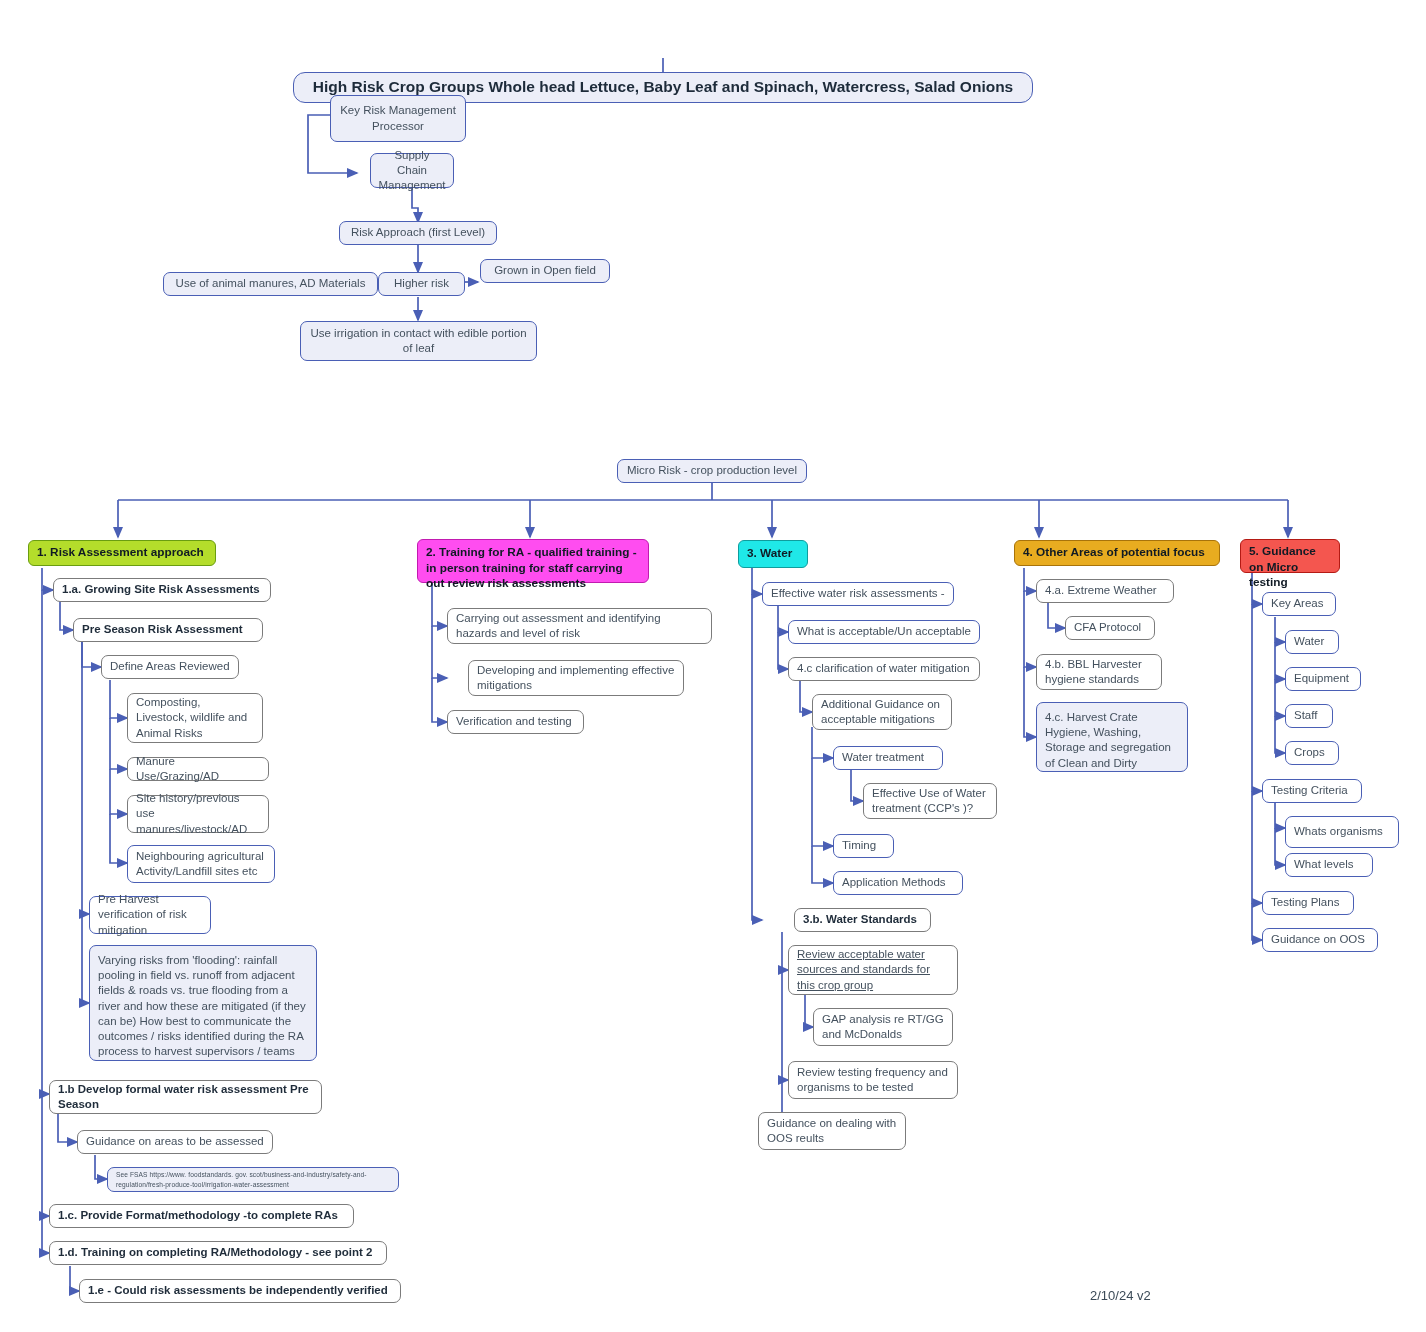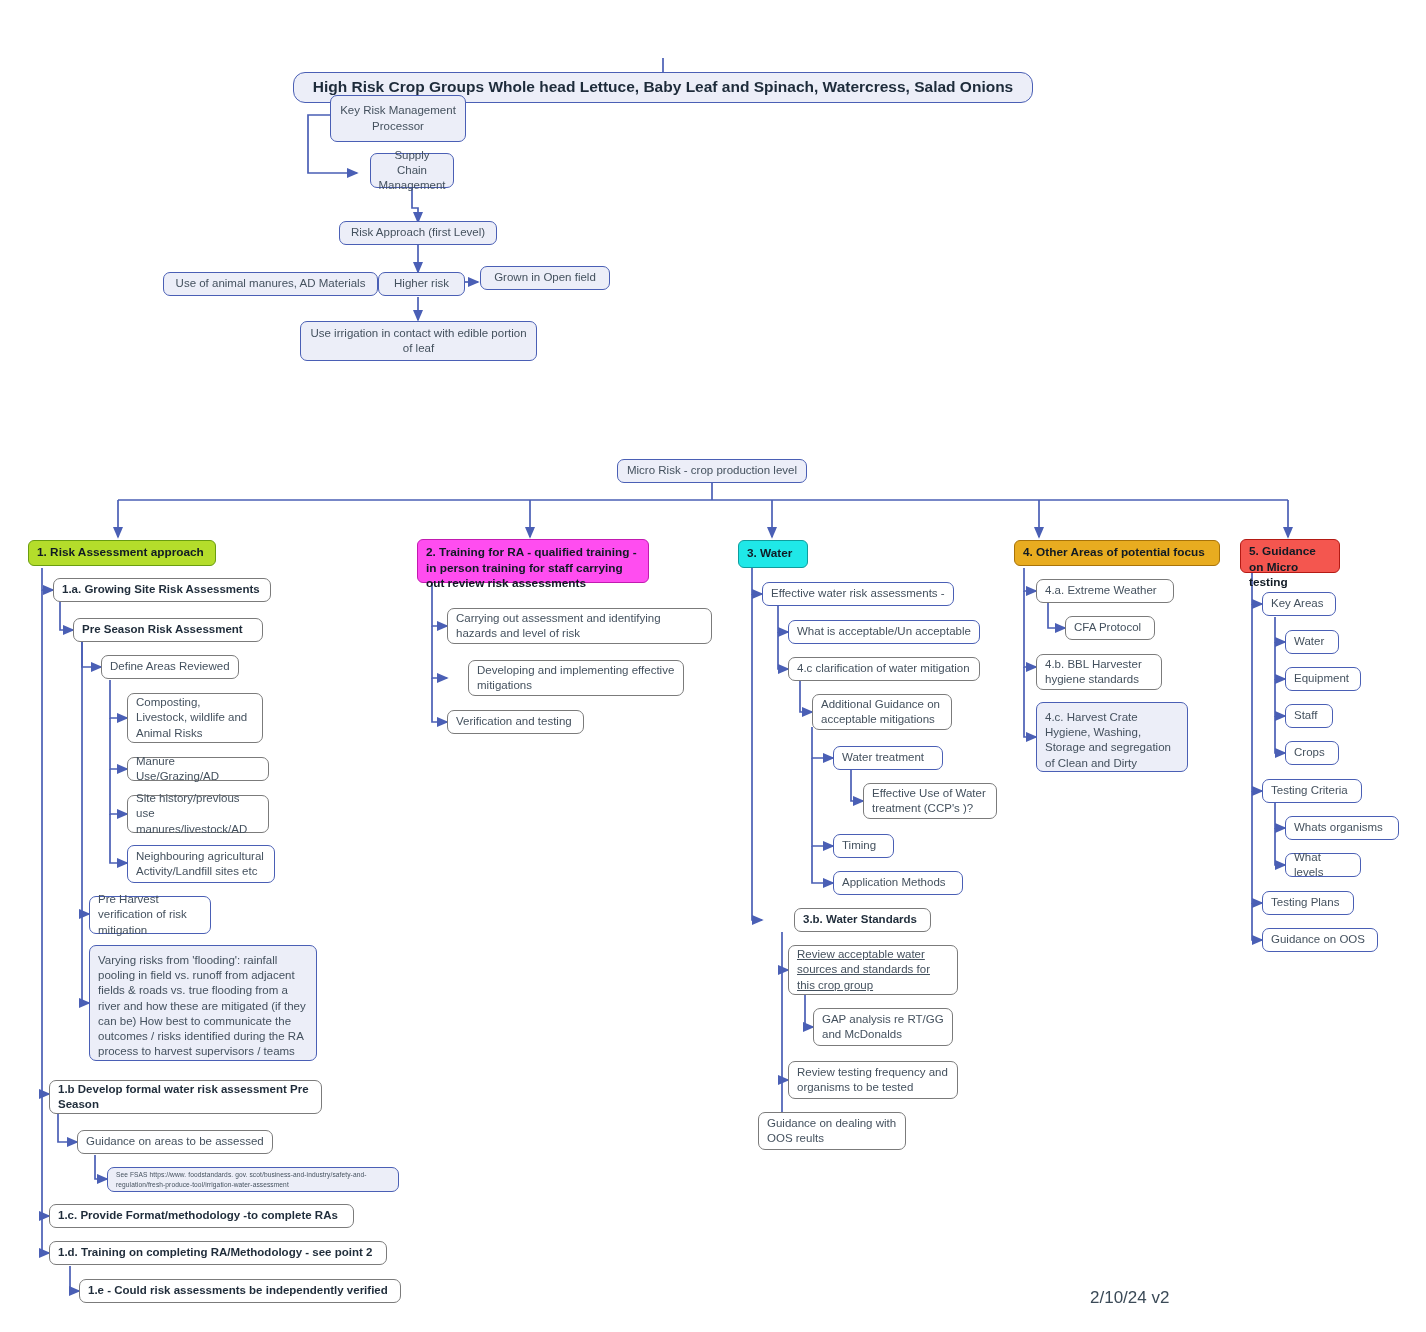--- a/index.html
+++ b/index.html
@@ -35,21 +35,21 @@
     font-size:15.5px;font-weight:bold;color:#1d2b3a;
     border-width:1.6px;border-radius:12px;
   }
   .box.hdr{
     font-weight:bold;color:#101a24;font-size:11.8px;
     border-width:1.8px;border-radius:6px;
   }
   .box.tiny{font-size:6.6px;line-height:1.45;letter-spacing:.1px;}
   .svgwrap{position:absolute;left:0;top:0;width:1426px;height:1332px;pointer-events:none;}
   .stamp{
-    position:absolute;font-size:17px;color:#3b4a57;
+    position:absolute;font-size:13px;color:#3b4a57;
   }
 </style>
 </head>
 <body>
 
 <div id="canvas">
 
   <svg class="svgwrap" viewBox="0 0 1426 1332">
     <defs>
       <marker id="ar" markerWidth="7" markerHeight="7" refX="6" refY="3" orient="auto">
@@ -135,21 +135,21 @@
   <div class="box fill center" style="left:330px;top:95px;width:136px;height:47px;">Key Risk Management Processor</div>
 
   <div class="box fill center" style="left:370px;top:153px;width:84px;height:35px;">Supply Chain Management</div>
 
   <div class="box fill center" style="left:339px;top:221px;width:158px;height:24px;">Risk Approach (first Level)</div>
 
   <div class="box fill center" style="left:163px;top:272px;width:215px;height:24px;">Use of animal manures, AD Materials</div>
 
   <div class="box fill center" style="left:378px;top:272px;width:87px;height:24px;">Higher risk</div>
 
-  <div class="box fill center" style="left:480px;top:266px;width:130px;height:24px;text-align:center;">Grown in Open field</div>
+  <div class="box fill center" style="left:480px;top:259px;width:130px;height:24px;text-align:center;">Grown in Open field</div>
 
   <div class="box fill center" style="left:300px;top:321px;width:237px;height:40px;">Use irrigation in contact with edible portion of leaf</div>
 
   <div class="box fill center" style="left:617px;top:459px;width:190px;height:24px;">Micro Risk - crop production level</div>
 
   <div class="box hdr" style="left:28px;top:540px;width:188px;height:26px;background:#b4dd2b;border-color:#6a9d10;">1.  Risk Assessment approach</div>
 
   <div class="box bold" style="left:53px;top:578px;width:218px;height:24px;">1.a. Growing Site Risk Assessments</div>
 
   <div class="box bold" style="left:73px;top:618px;width:190px;height:24px;">Pre Season Risk Assessment</div>
@@ -233,23 +233,23 @@
   <div class="box blue" style="left:1285px;top:630px;width:54px;height:24px;">Water</div>
 
   <div class="box blue" style="left:1285px;top:667px;width:76px;height:24px;">Equipment</div>
 
   <div class="box blue" style="left:1285px;top:704px;width:48px;height:24px;">Staff</div>
 
   <div class="box blue" style="left:1285px;top:741px;width:54px;height:24px;">Crops</div>
 
   <div class="box blue" style="left:1262px;top:779px;width:100px;height:24px;">Testing Criteria</div>
 
-  <div class="box blue" style="left:1285px;top:816px;width:114px;height:24px;">Whats organisms</div>
-
-  <div class="box blue" style="left:1285px;top:853px;width:76px;height:24px;">What levels</div>
+  <div class="box blue" style="left:1285px;top:816px;width:114px;height:32px;">Whats organisms</div>
+
+  <div class="box blue" style="left:1285px;top:853px;width:88px;height:24px;">What levels</div>
 
   <div class="box blue" style="left:1262px;top:891px;width:92px;height:24px;">Testing Plans</div>
 
   <div class="box blue" style="left:1262px;top:928px;width:116px;height:24px;">Guidance on OOS</div>
 
   <div class="stamp" style="left:1090px;top:1288px;">2/10/24 v2</div>
 
 </div>
 
 </body></html>

